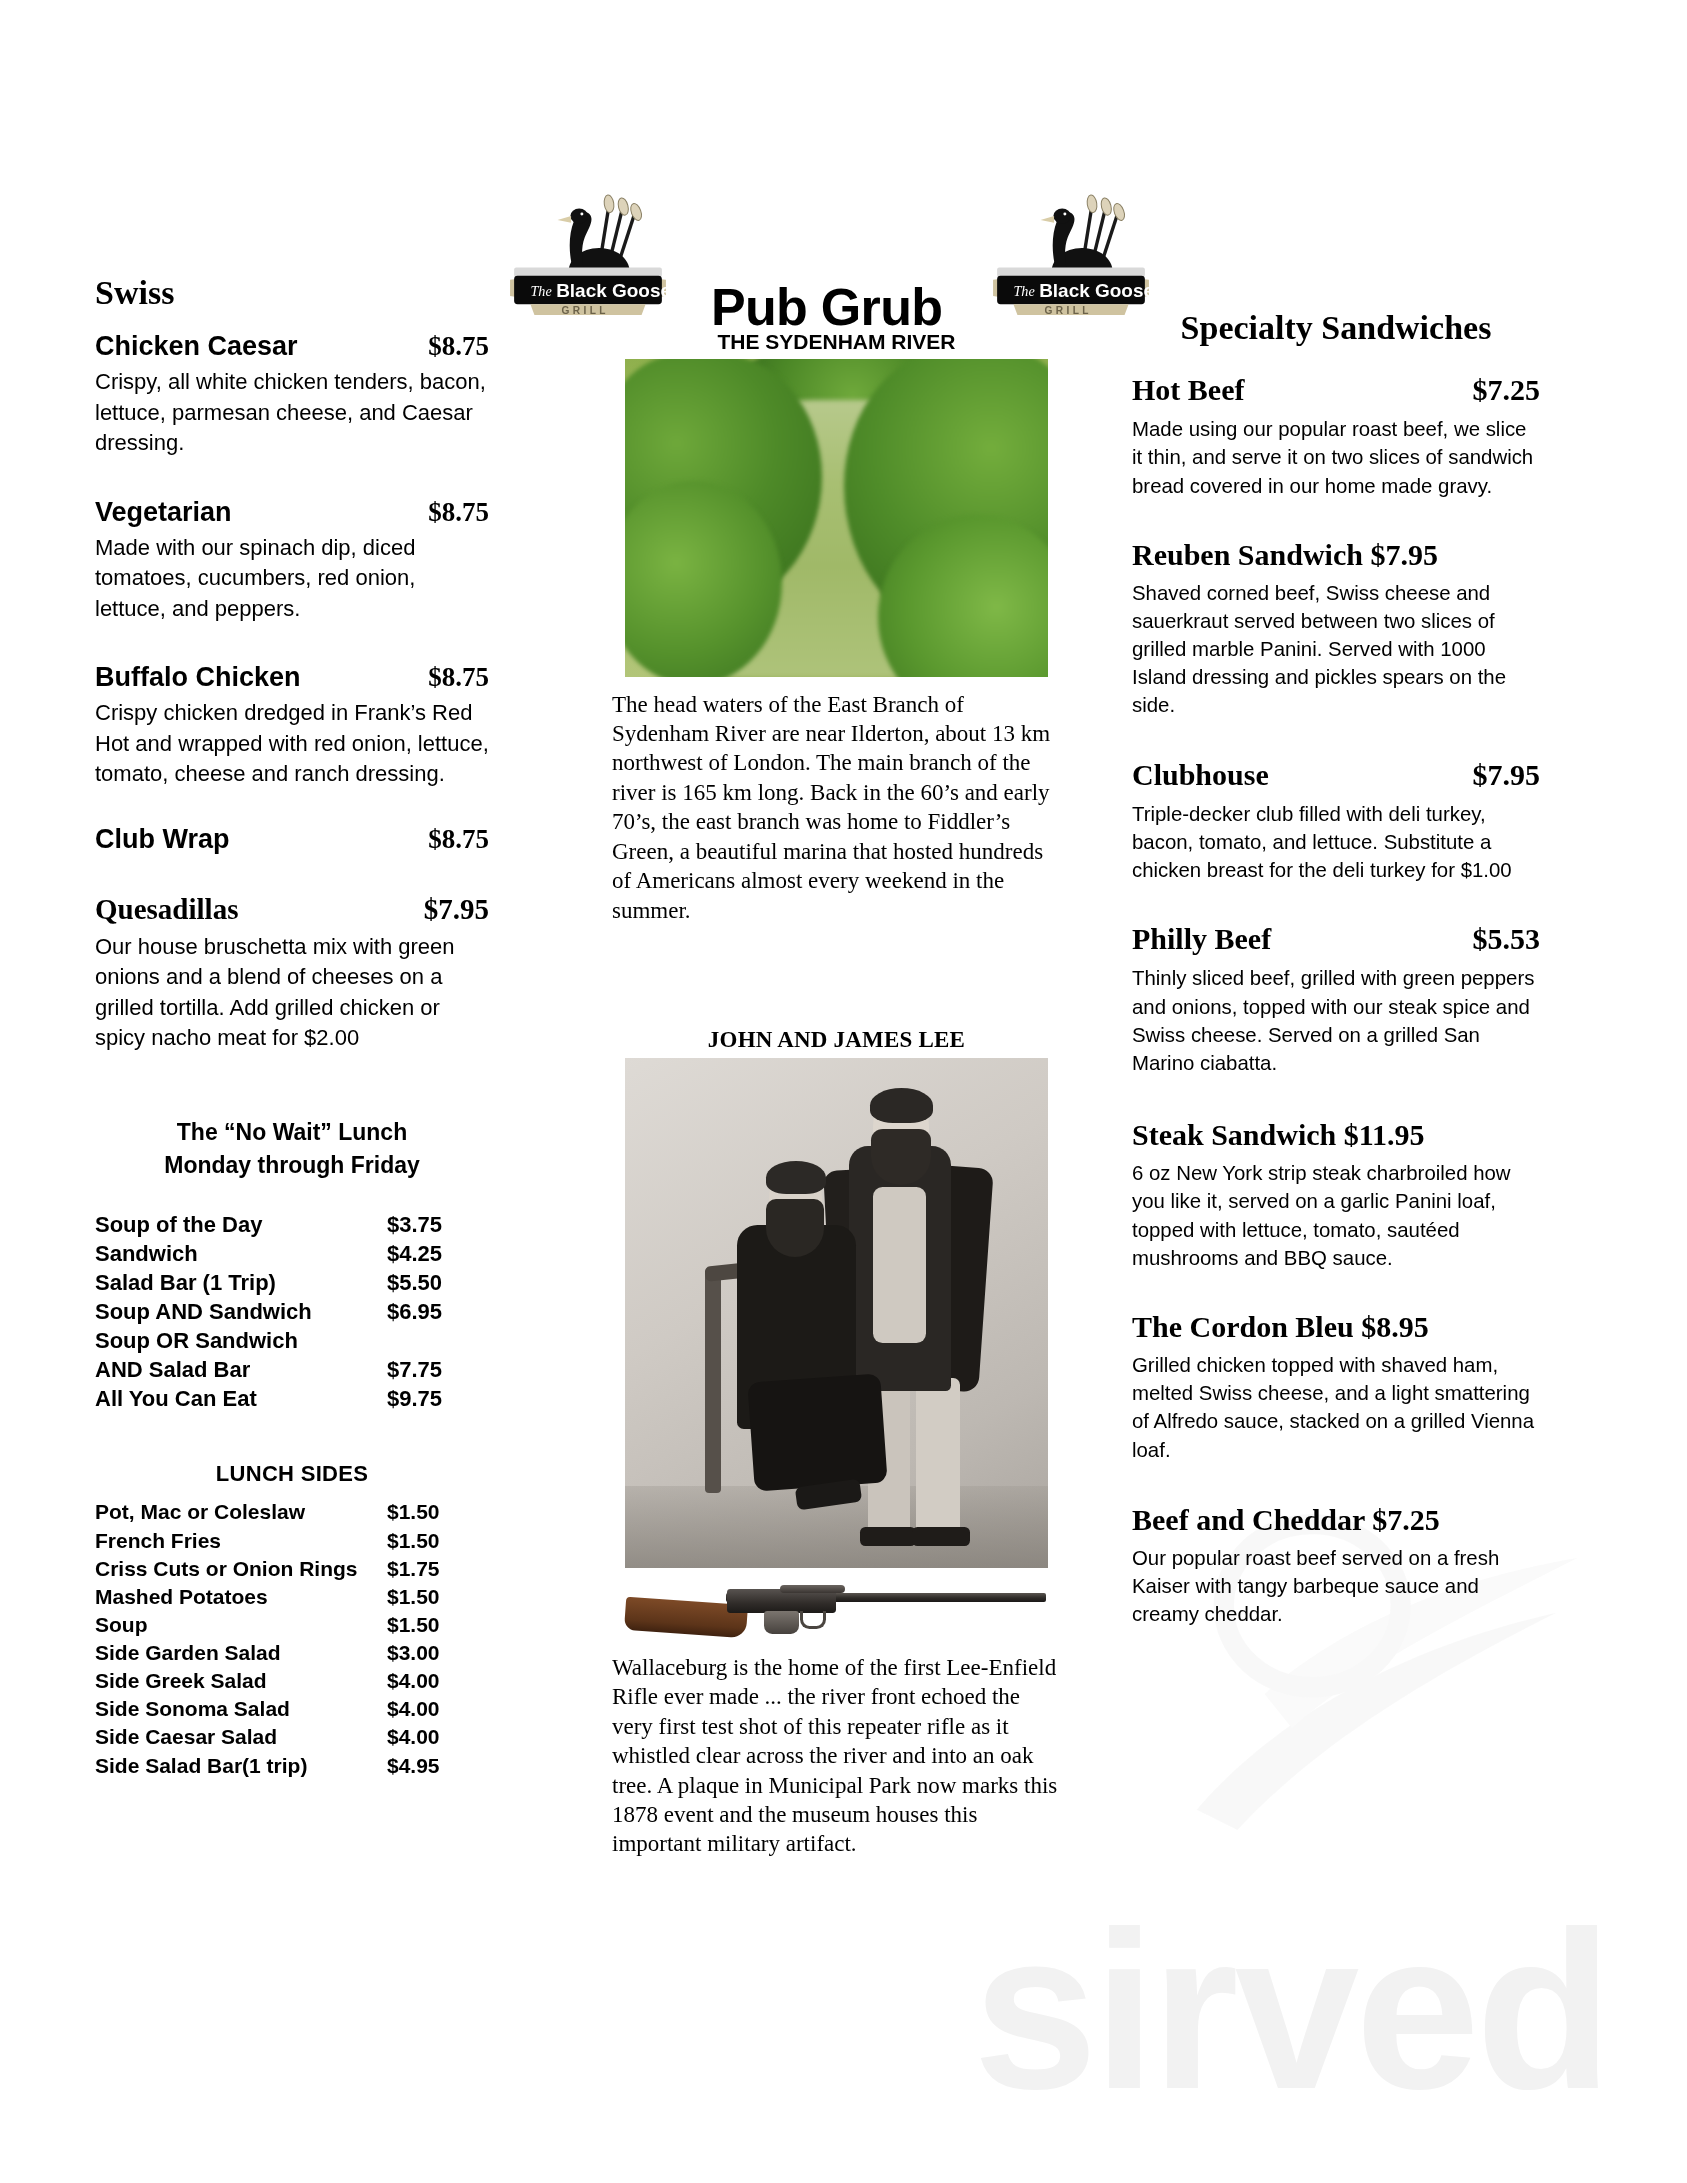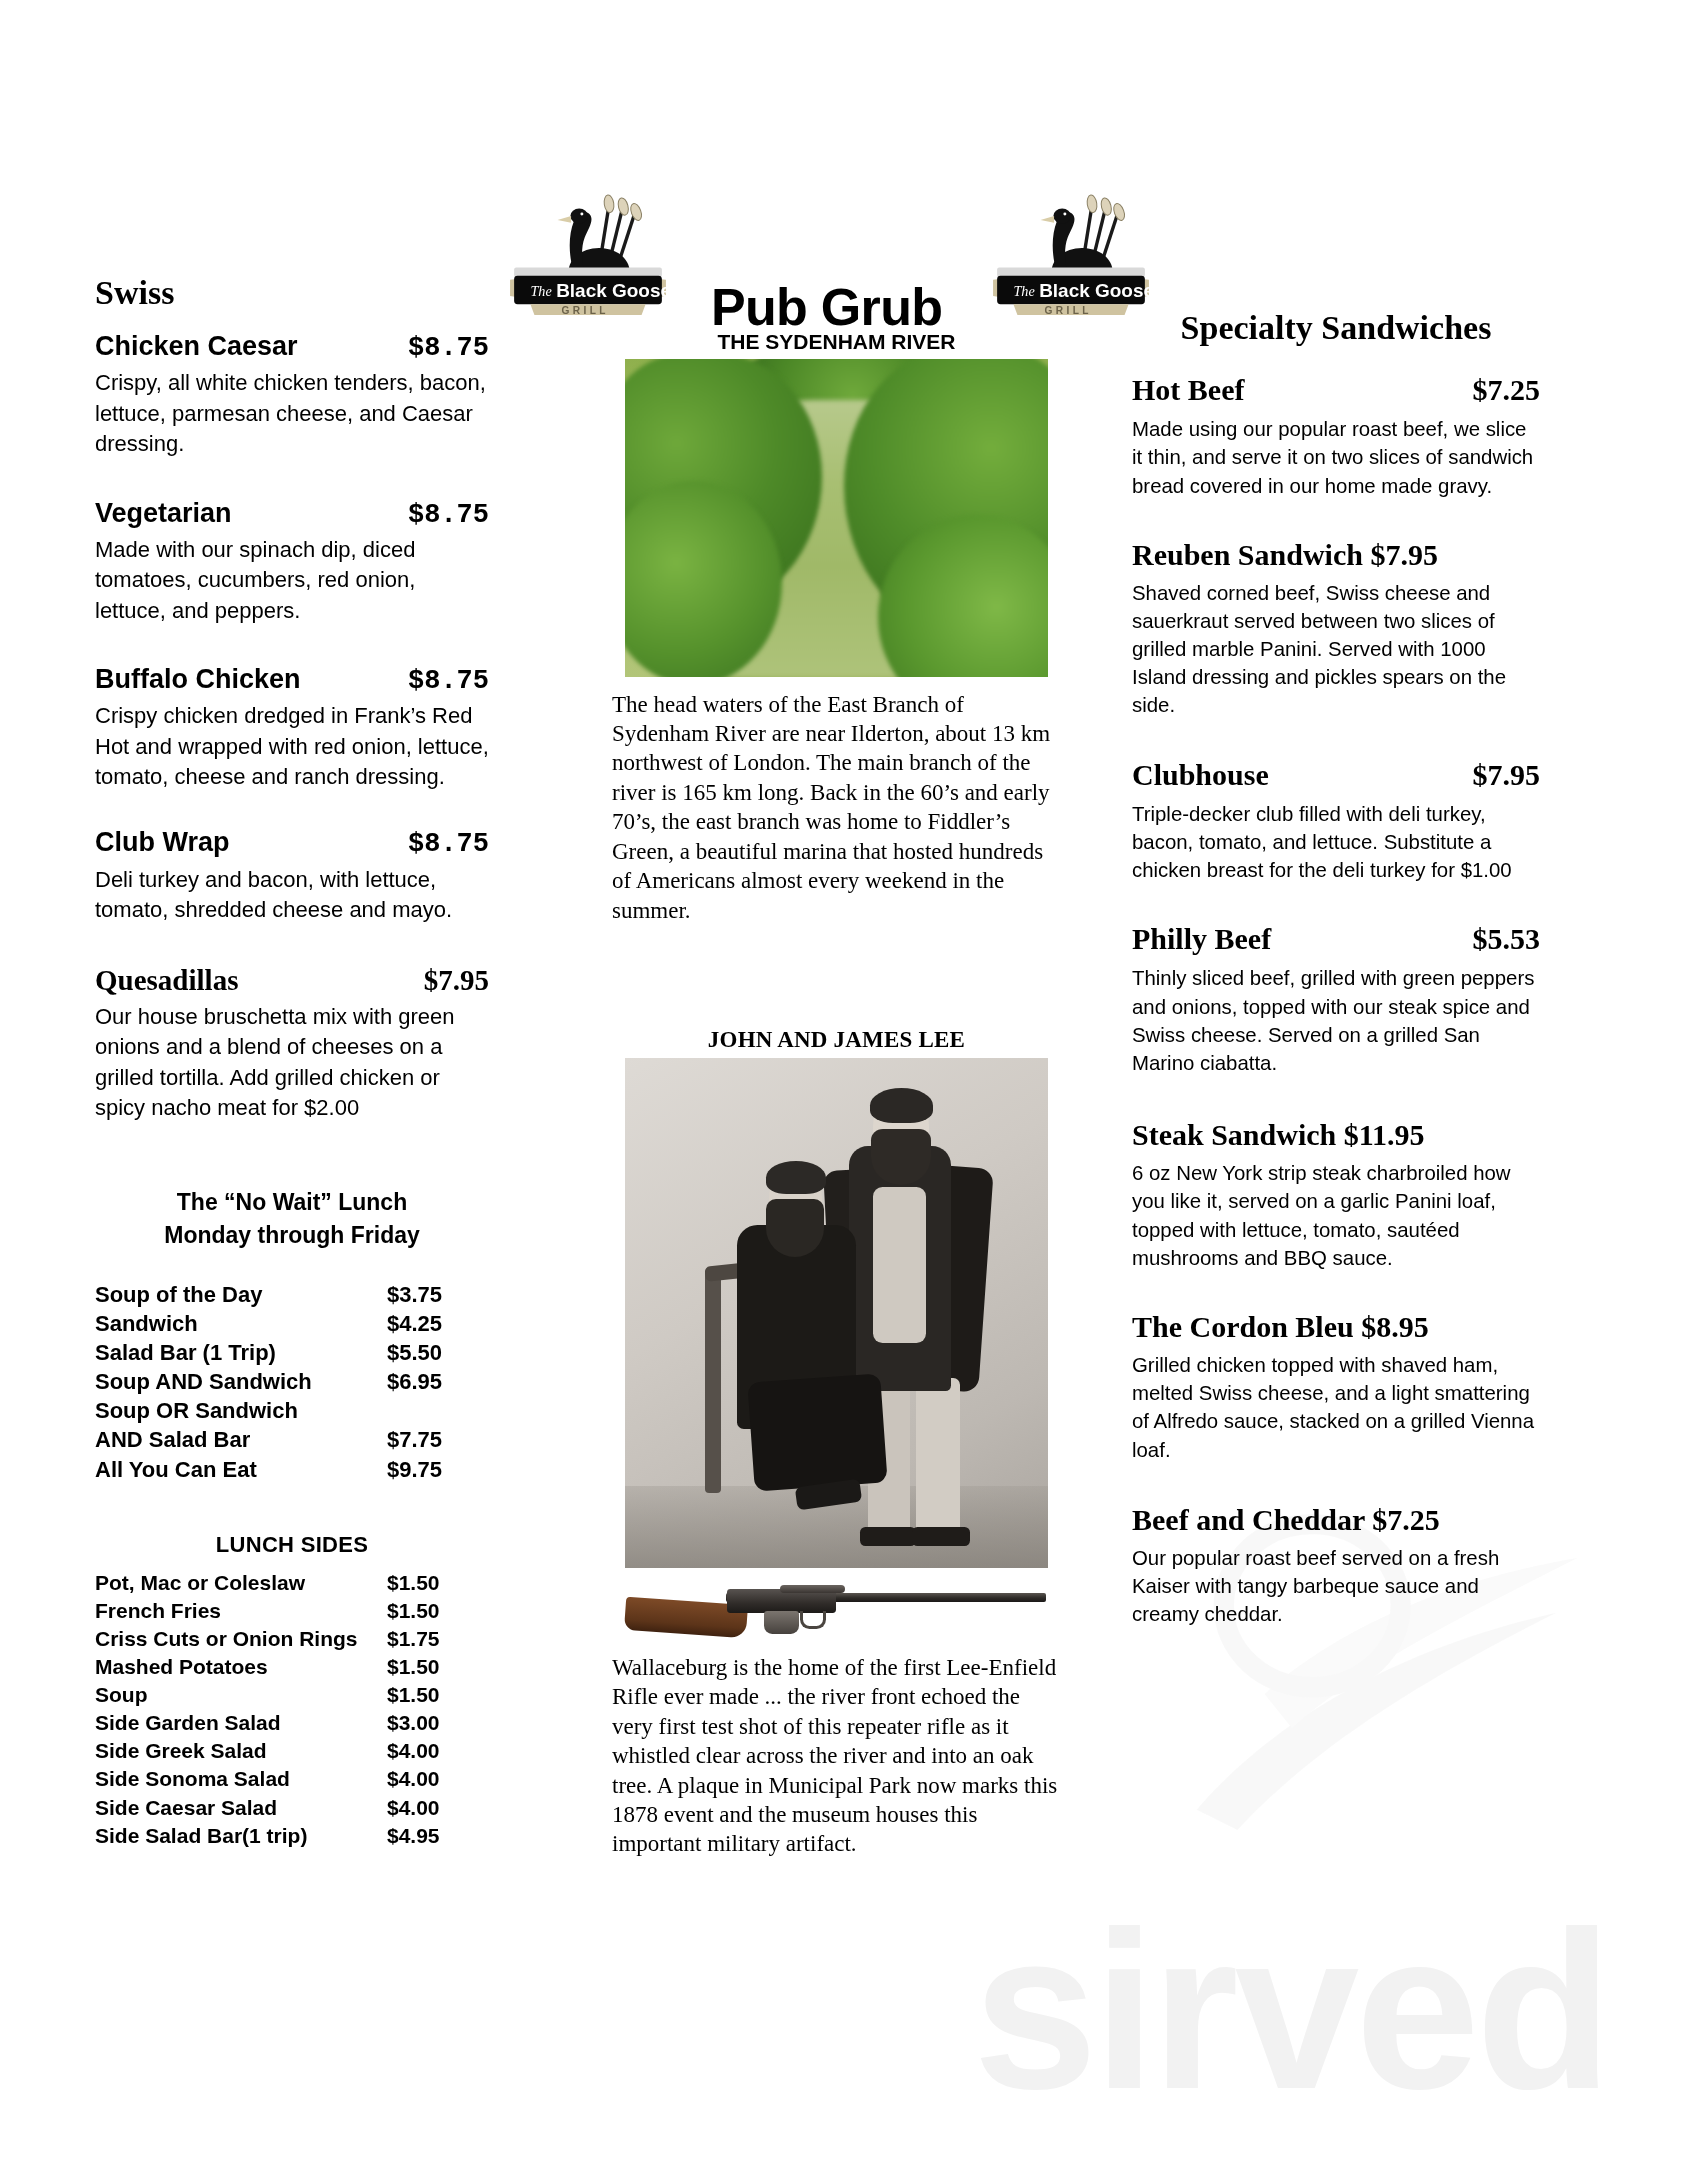--- a/index.html
+++ b/index.html
@@ -49,21 +49,21 @@
   .item-row{
     display:flex;justify-content:space-between;align-items:baseline;
     gap:26px;margin-bottom:5.4px;
   }
   .item-name{
     font-family:"Liberation Sans", sans-serif;
     font-weight:bold;font-size:27px;line-height:1.12;
   }
   .item-name.serif{font-family:"Liberation Serif", serif;font-size:29px;}
   .item-price{
-    font-family:Liberation Mono, monospace;
+    font-family:Liberation Serif, serif;
     font-weight:bold;font-size:27px;white-space:nowrap;
   }
   .item-price.serif{font-family:"Liberation Serif", serif;font-size:29px;}
   .item-desc{
     font-family:"Liberation Sans", sans-serif;
     font-size:22px;line-height:1.38;font-weight:400;
   }
 
   
   .lunch-block{margin-top:63px;}
@@ -351,21 +351,20 @@
         <span class="item-price">$8.75</span>
       </div>
       <div class="item-desc">Crispy chicken dredged in Frank’s Red Hot and wrapped with red onion, lettuce, tomato, cheese and ranch dressing.</div>
     </div>
 
     <div class="item" style="margin-top:35px">
       <div class="item-row">
         <span class="item-name">Club Wrap</span>
         <span class="item-price">$8.75</span>
       </div>
-      <div class="item-desc">Deli turkey and bacon, with lettuce, tomato, shredded cheese and mayo.</div>
     </div>
 
     <div class="item" style="margin-top:38px">
       <div class="item-row">
         <span class="item-name serif">Quesadillas</span>
         <span class="item-price serif">$7.95</span>
       </div>
       <div class="item-desc">Our house bruschetta mix with green onions and a blend of cheeses on a grilled tortilla. Add grilled chicken or spicy nacho meat  for $2.00</div>
     </div>
 

